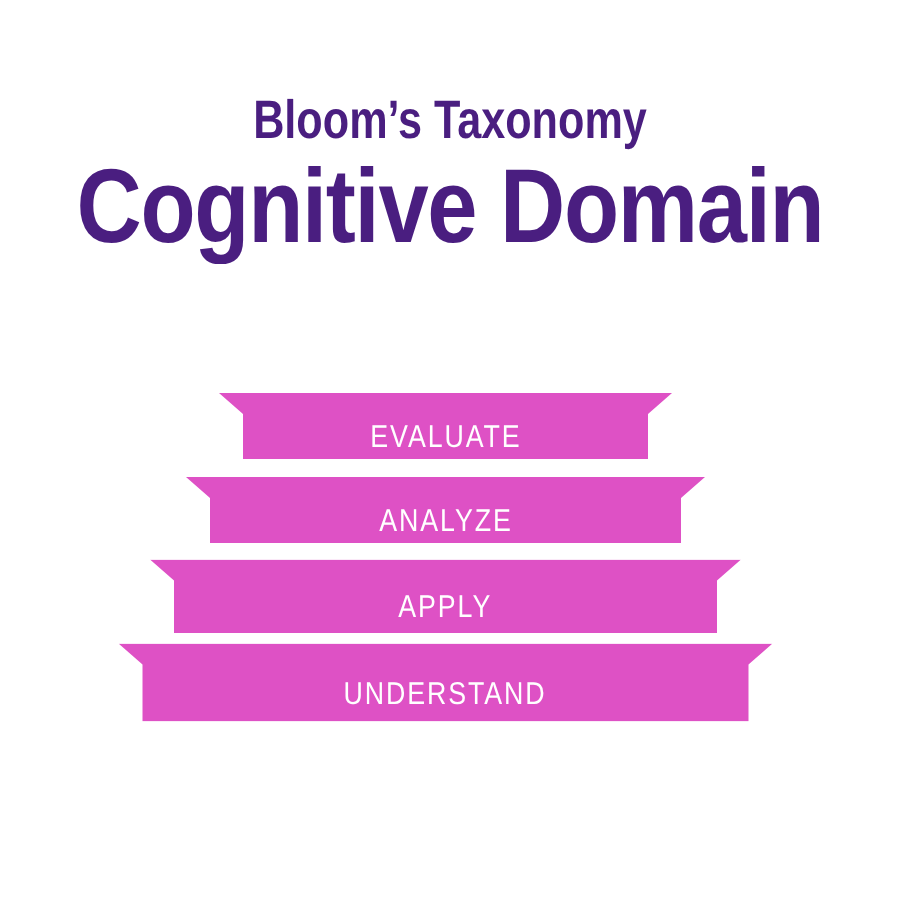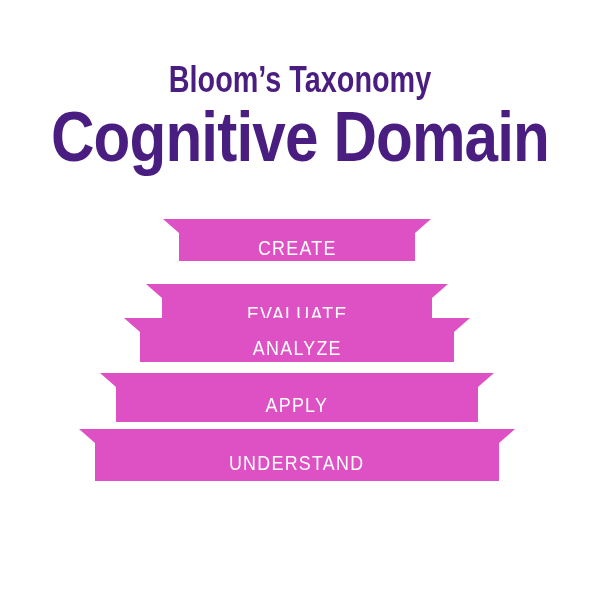--- a/index.html
+++ b/index.html
@@ -71,38 +71,35 @@
     color: var(--text-on-pink);
     font-size: 21px;
     font-weight: 400;
     letter-spacing: 1.5px;
     line-height: 1;
     transform: scaleX(0.85);
     transform-origin: 50% 50%;
     white-space: nowrap;
   }
   .row-1 { top: 219px; left: 163px; width: 268px; height: 42px; }
-  .row-2 { top: 284px; left: 146px; width: 302px; height: 44px; }
+  .row-2 { top: 262px; left: 146px; width: 302px; height: 44px; }
   .row-3 { top: 318px; left: 124px; width: 346px; height: 44px; justify-content: center; }
   .row-4 { top: 373px; left: 100px; width: 394px; height: 49px; }
   .row-5 { top: 429px; left:  79px; width: 436px; height: 52px; }
   .row-6 { top: 490px; left:  58px; width: 478px; height: 50px; }
 </style>
 </head>
 <body>
 
 <div class="canvas">
 
   <div class="title-sub">Bloom’s Taxonomy</div>
 
   <div class="title-main">Cognitive Domain</div>
 
-  <div class="banner row-1">
-    <span class="label">CREATE</span>
-  </div>
 
   <div class="banner row-2">
     <span class="label">EVALUATE</span>
   </div>
 
   <div class="banner row-3">
     <span class="label">ANALYZE</span>
   </div>
 
   <div class="banner row-4">

